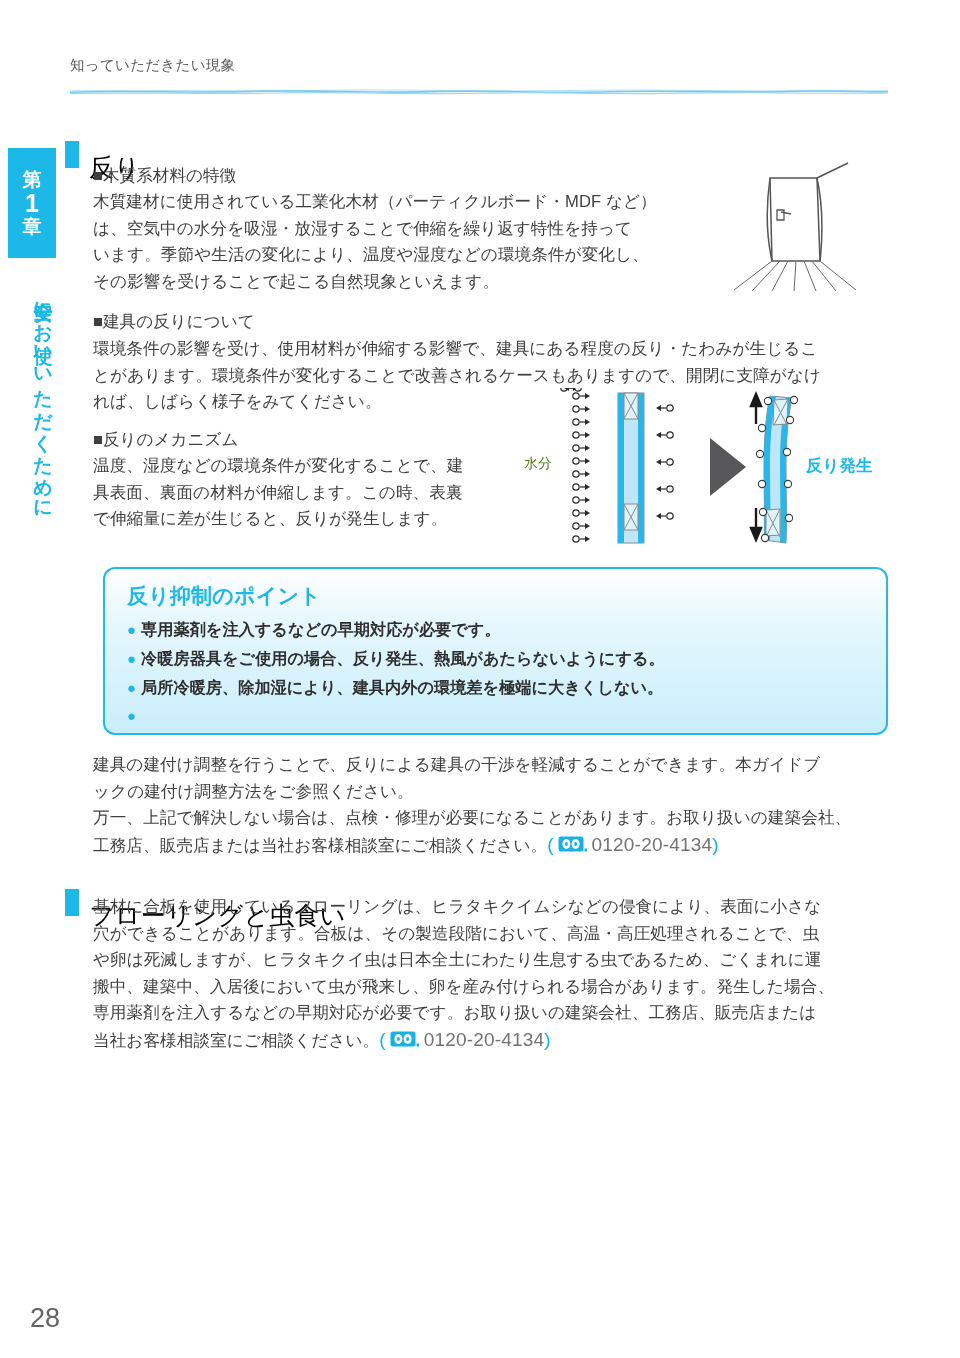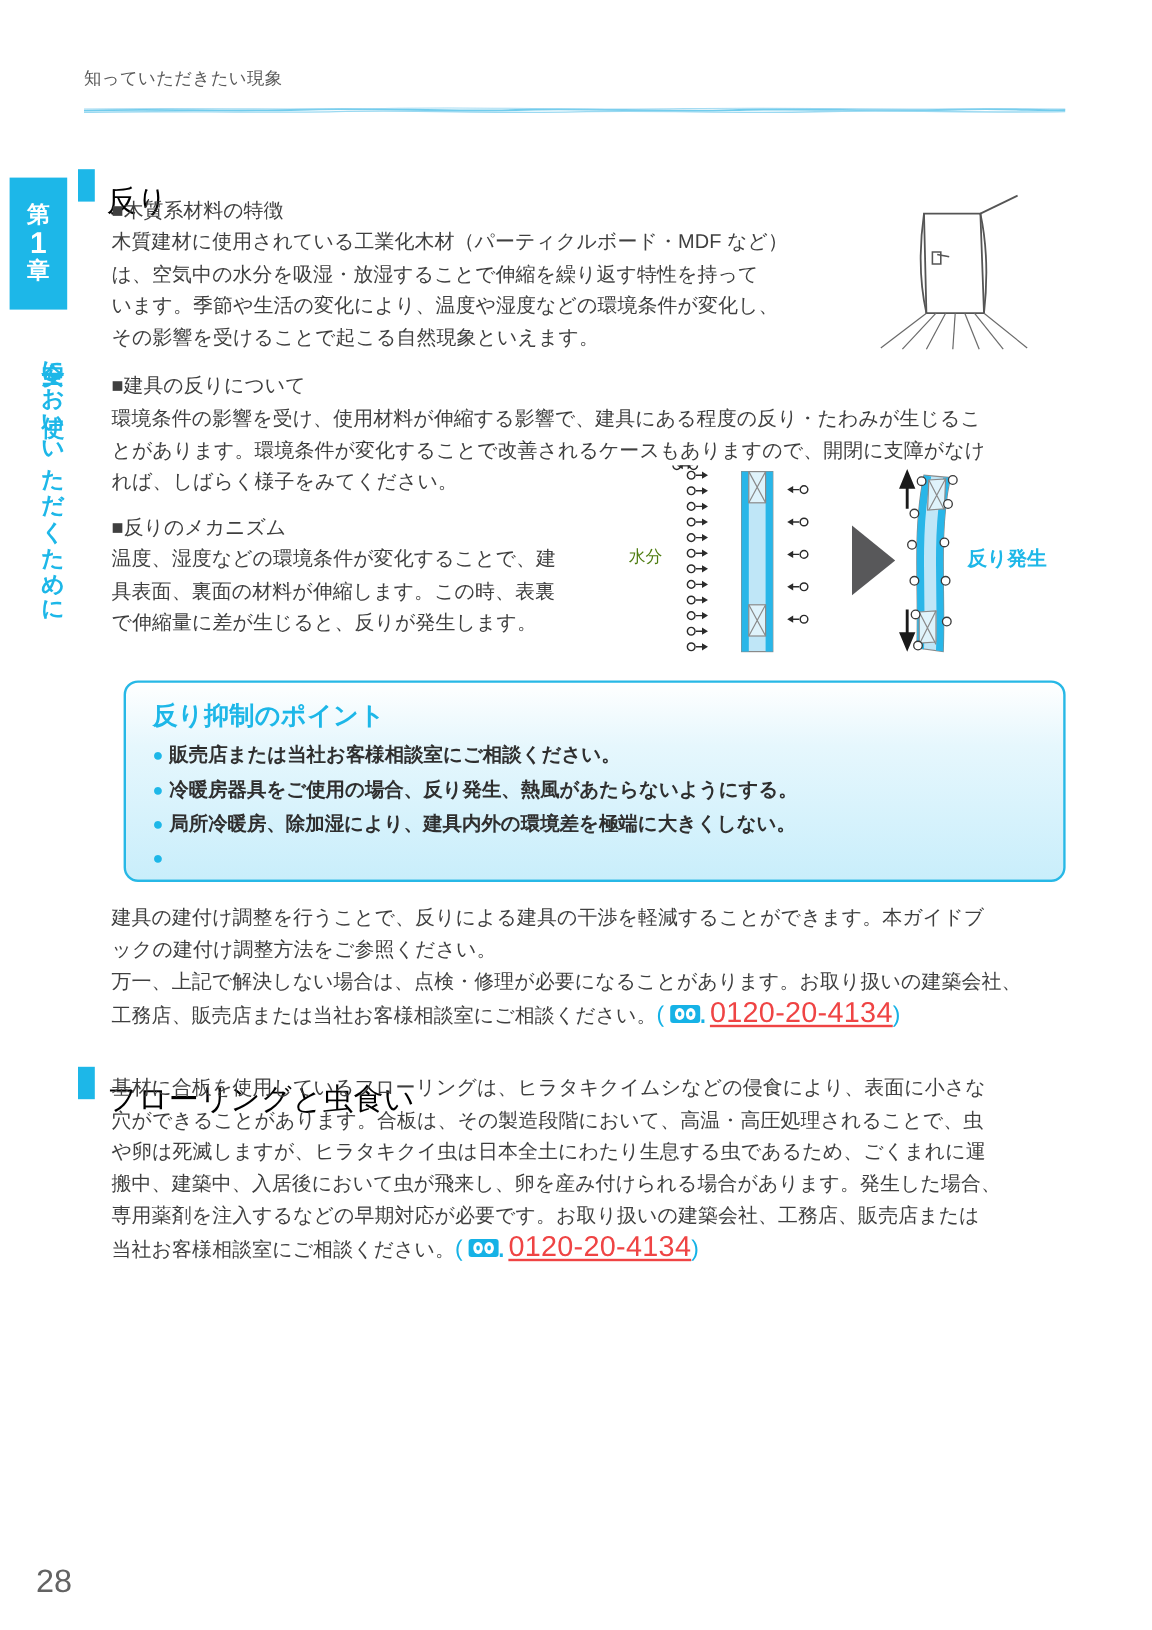--- a/index.html
+++ b/index.html
@@ -139,24 +139,23 @@
     line-height: 28px;
   }
 
   
   .freedial {
     display: inline-block;
     vertical-align: -3px;
     margin: 0 4px;
   }
   .tel-num {
-    color: #ef4444;
-    font-size: 24px;
+    color: #737373;
+    font-size: 19px;
     letter-spacing: .01em;
-    text-decoration: underline;
   }
   .paren { color: #16b2e6; font-size: 19px; }
 
   
   .page-num {
     position: absolute;
     left: 30px;
     bottom: 24px;
     font-size: 27px;
     color: #636363;
@@ -328,21 +327,21 @@
       <path d="M191 140 L196 152 L201 140 Z"></path>
     </g>
   </svg>
 </div>
 
 <div class="tip-box">
   <div class="tip-title">反り抑制のポイント</div>
   <ul class="tip-list">
     <li>
       <span class="bullet">●</span>
-      <span>販売店または当社お客様相談室にご相談ください。</span>
+      <span>専用薬剤を注入するなどの早期対応が必要です。</span>
     </li>
     <li>
       <span class="bullet">●</span>
       <span>冷暖房器具をご使用の場合、反り発生、熱風があたらないようにする。</span>
     </li>
     <li>
       <span class="bullet">●</span>
       <span>局所冷暖房、除加湿により、建具内外の環境差を極端に大きくしない。</span>
     </li>
     <li>

